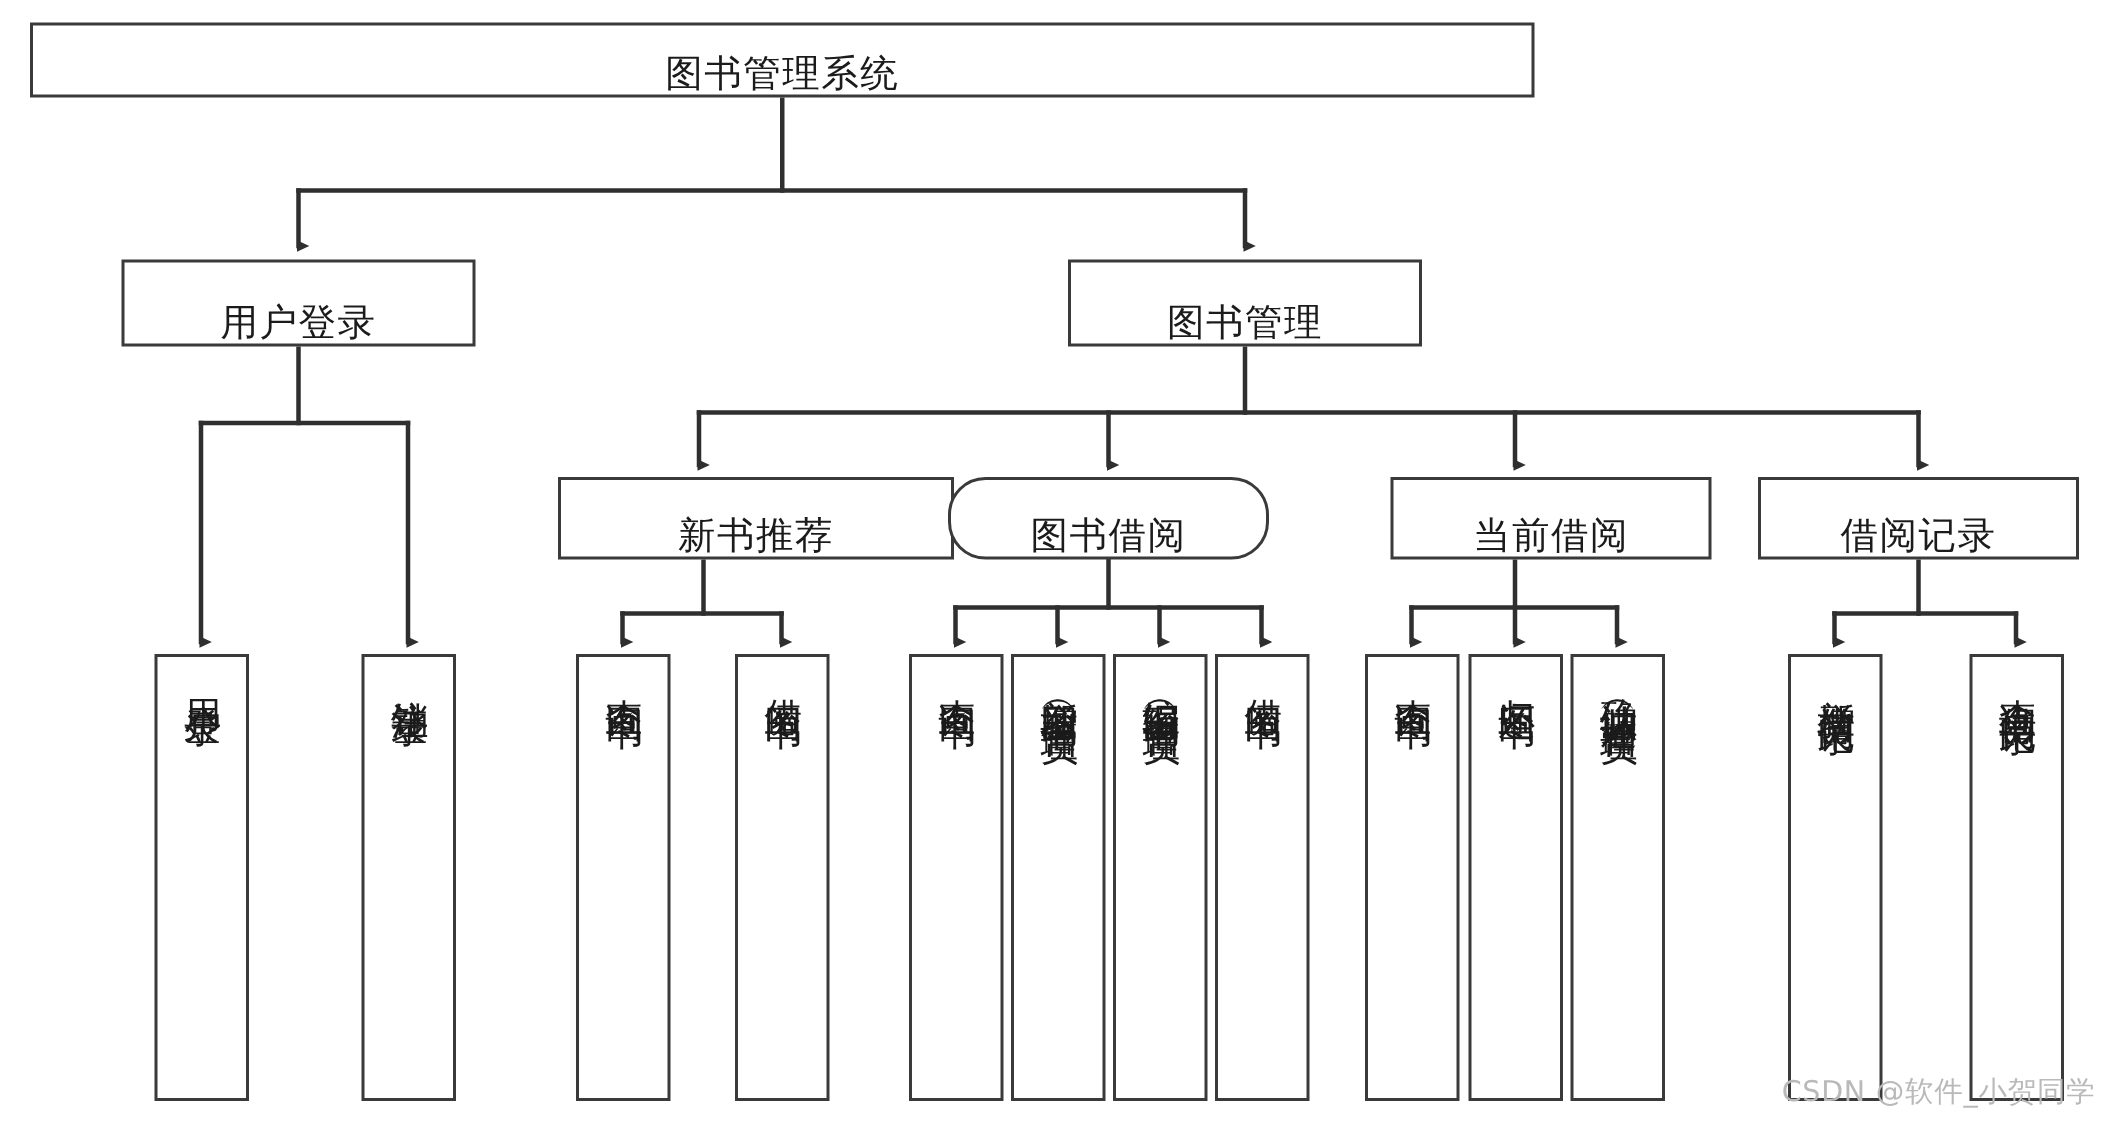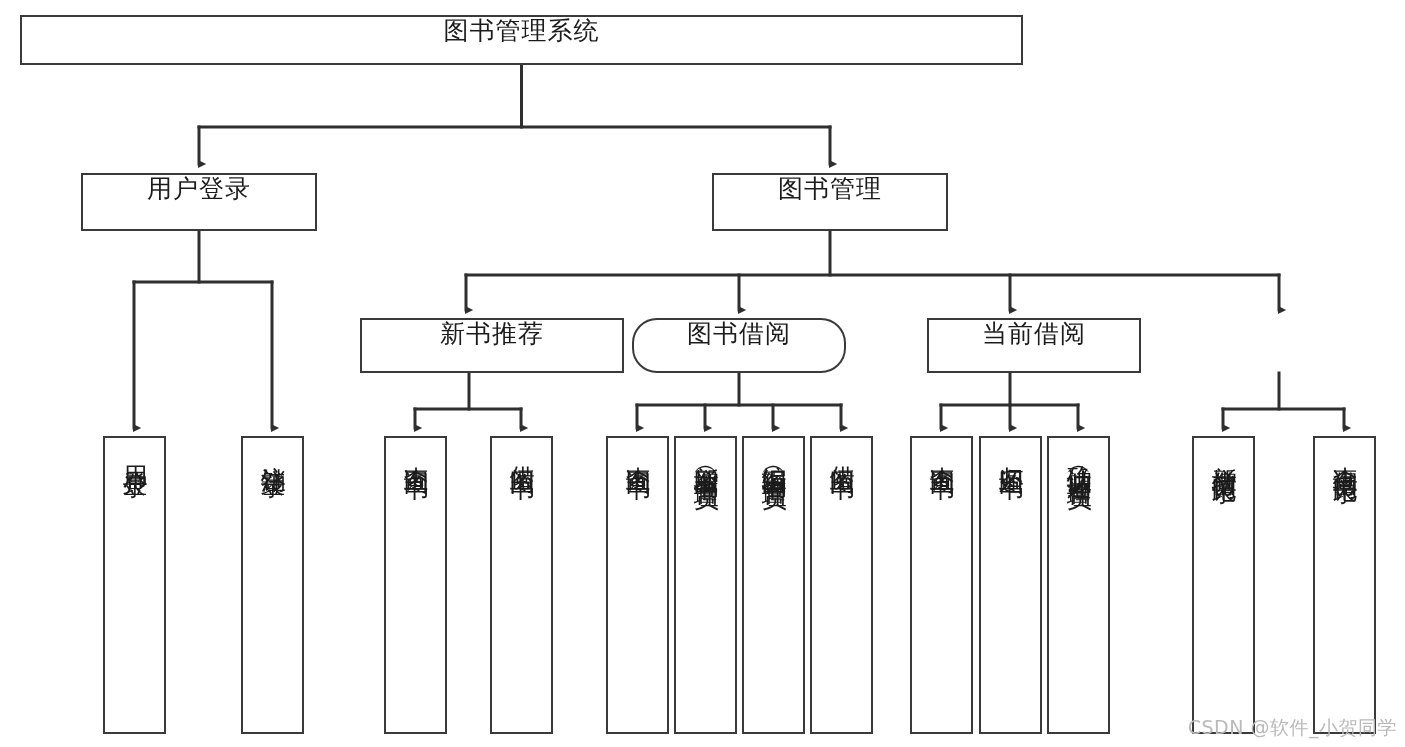--- a/index.html
+++ b/index.html
@@ -25,21 +25,21 @@
     width: 1405px;
     height: 747px;
     pointer-events: none;
   }
   .node {
     position: absolute;
     box-sizing: border-box;
     background: #ffffff;
     border: 2.5px solid #3a3a3a;
     display: flex;
-    align-items: flex-start;
+    align-items: flex-end;
     justify-content: center;
     z-index: 2;
   }
   .node-label {
     color: #1b1b1b;
     font-size: 25px;
     line-height: 1.12;
     letter-spacing: 1px;
     white-space: nowrap;
     text-align: center;
@@ -135,29 +135,32 @@
     <span class="node-label">图书管理系统</span>
   </div>
 
   <div class="node level-1" style="left:81px; top:173px; width:236px; height:58px;">
     <span class="node-label">用户登录</span>
   </div>
   <div class="node level-1" style="left:712px; top:173px; width:236px; height:58px;">
     <span class="node-label">图书管理</span>
   </div>
 
-  <div class="node level-2" style="left:360px; top:318px; width:264px; height:55px;">
+  <div class="node level-2" style="left:372px; top:318px; width:264px; height:55px;">
     <span class="node-label">新书推荐</span>
   </div>
   <div class="node level-2" style="left:632px; top:318px; width:214px; height:55px;border-radius:25px;">
     <span class="node-label">图书借阅</span>
   </div>
   <div class="node level-2" style="left:903px; top:318px; width:214px; height:55px;margin-left:24px;">
     <span class="node-label">当前借阅</span>
   </div>
+  <div class="node level-2" style="left:1172px; top:318px; width:214px; height:55px;">
+    <span class="node-label">借阅记录</span>
+  </div>
 
   <div class="node leaf" style="left:103px; top:436px; width:63px; height:298px;">
     <span class="node-label">用户登录</span>
   </div>
   <div class="node leaf" style="left:241px; top:436px; width:63px; height:298px;">
     <span class="node-label">注销登录</span>
   </div>
 
   <div class="node leaf" style="left:384px; top:436px; width:63px; height:298px;">
     <span class="node-label">查询图书</span>

